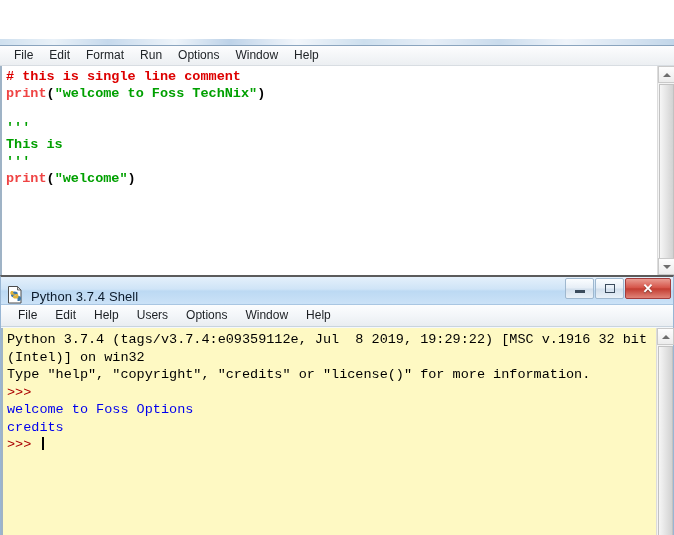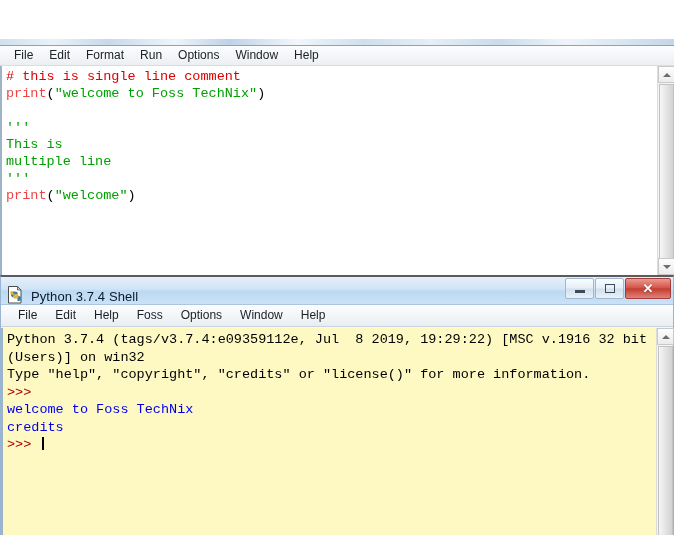--- a/index.html
+++ b/index.html
@@ -57,20 +57,21 @@
     white-space: nowrap;
     cursor: default;
   }
 
   .editor-body {
     position: absolute;
     left: 0; top: 20px;
     right: 0; bottom: 0;
     background: #ffffff;
     border-left: 2px solid #9fb3c6;
+    font-weight: bold;
   }
   .code-area {
     position: absolute;
     left: 0; top: 0;
     right: 17px; bottom: 0;
     background: #ffffff;
     overflow: hidden;
     padding: 2px 0 0 4px;
     box-sizing: border-box;
   }
@@ -260,21 +261,20 @@
       </div>
 
     <div class="editor-body">
 
       <div class="code-area" id="editor-code">
           <div class="code-line"><span class="tok-comment"># this is single line comment</span></div>
           <div class="code-line"><span class="tok-kw">print</span><span class="tok-plain">(</span><span class="tok-string">"welcome to Foss TechNix"</span><span class="tok-plain">)</span></div>
           <div class="code-line"><span class="tok-plain"></span></div>
           <div class="code-line"><span class="tok-string">'''</span></div>
           <div class="code-line"><span class="tok-string">This is</span></div>
-          <div class="code-line"><span class="tok-string">multiple line</span></div>
           <div class="code-line"><span class="tok-string">'''</span></div>
           <div class="code-line"><span class="tok-kw">print</span><span class="tok-plain">(</span><span class="tok-string">"welcome"</span><span class="tok-plain">)</span></div>
         </div>
 
       <div class="vscroll">
         <div class="sb-btn up">
           <span class="arrow-up"></span>
         </div>
         <div class="sb-track" style="top:17px;bottom:17px;"></div>
         <div class="sb-thumb" style="top:18px;height:188px;"></div>
@@ -307,34 +307,34 @@
         <div class="win-btn close">
           <span class="gl-close">✕</span>
         </div>
       </div>
     </div>
 
     <div class="shell-menubar" id="shell-menubar">
         <div class="menu-item">File</div>
         <div class="menu-item">Edit</div>
         <div class="menu-item">Help</div>
-        <div class="menu-item">Foss</div>
+        <div class="menu-item">Users</div>
         <div class="menu-item">Options</div>
         <div class="menu-item">Window</div>
         <div class="menu-item">Help</div>
       </div>
 
     <div class="shell-body">
 
       <div class="shell-text" id="shell-output">
           <div class="shell-line"><span class="sh-black">Python 3.7.4 (tags/v3.7.4:e09359112e, Jul  8 2019, 19:29:22) [MSC v.1916 32 bit</span></div>
-          <div class="shell-line"><span class="sh-black">(Users)] on win32</span></div>
+          <div class="shell-line"><span class="sh-black">(Intel)] on win32</span></div>
           <div class="shell-line"><span class="sh-black">Type "help", "copyright", "credits" or "license()" for more information.</span></div>
           <div class="shell-line"><span class="sh-prompt">&gt;&gt;&gt;</span></div>
-          <div class="shell-line"><span class="sh-blue">welcome to Foss TechNix</span></div>
+          <div class="shell-line"><span class="sh-blue">welcome to Foss Options</span></div>
           <div class="shell-line"><span class="sh-blue">credits</span></div>
           <div class="shell-line"><span class="sh-prompt">&gt;&gt;&gt; </span><span class="caret"></span></div>
         </div>
 
       <div class="vscroll">
         <div class="sb-btn up">
           <span class="arrow-up"></span>
         </div>
         <div class="sb-track" style="top:17px;bottom:0px;"></div>
         <div class="sb-thumb" style="top:18px;height:228px;"></div>

